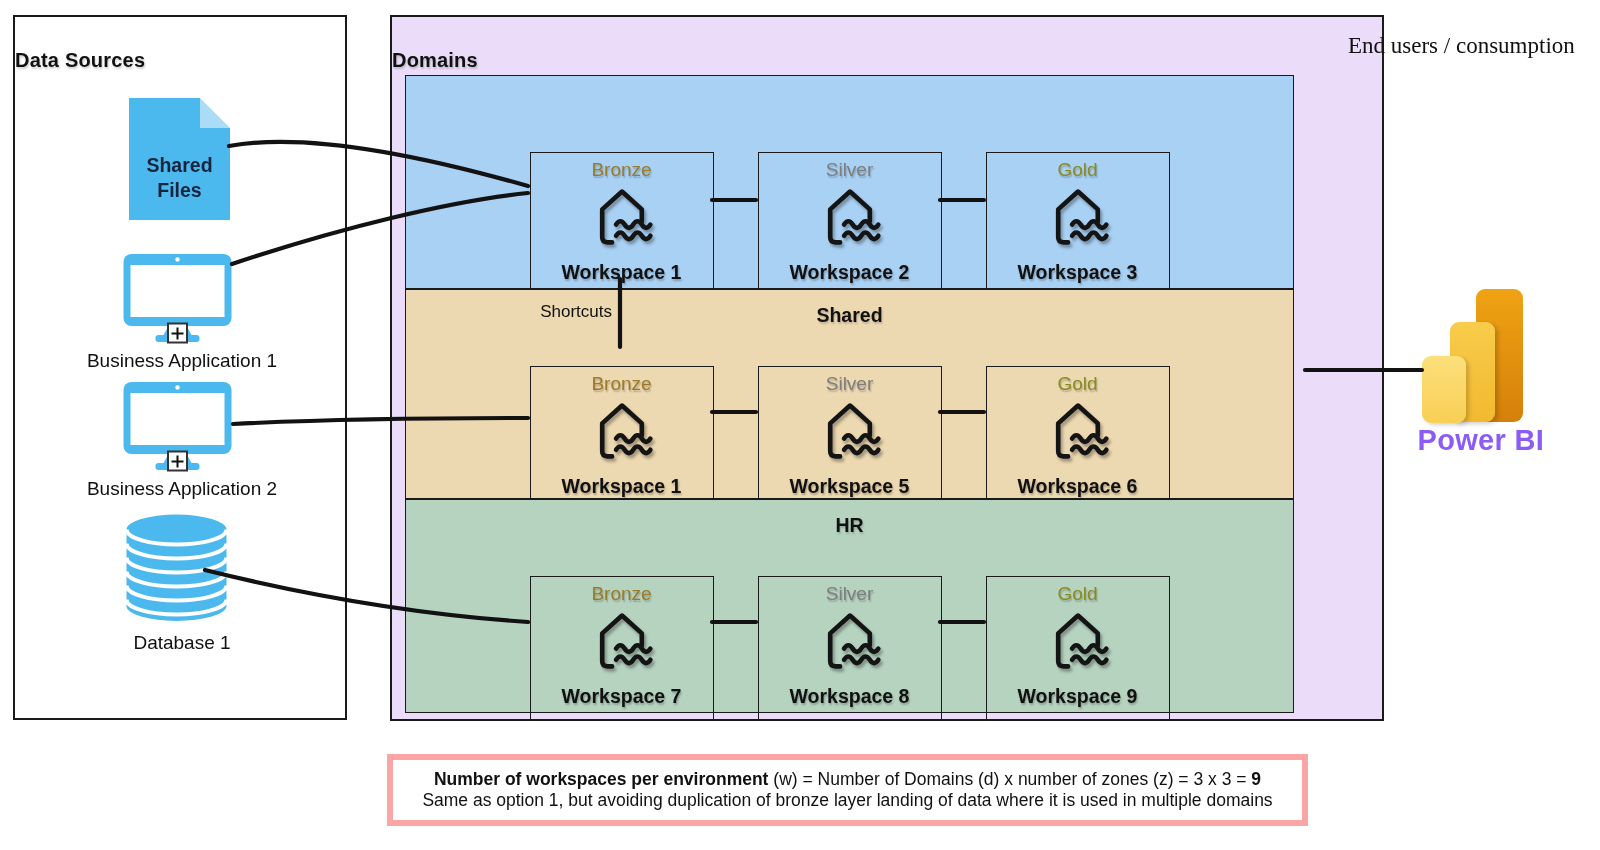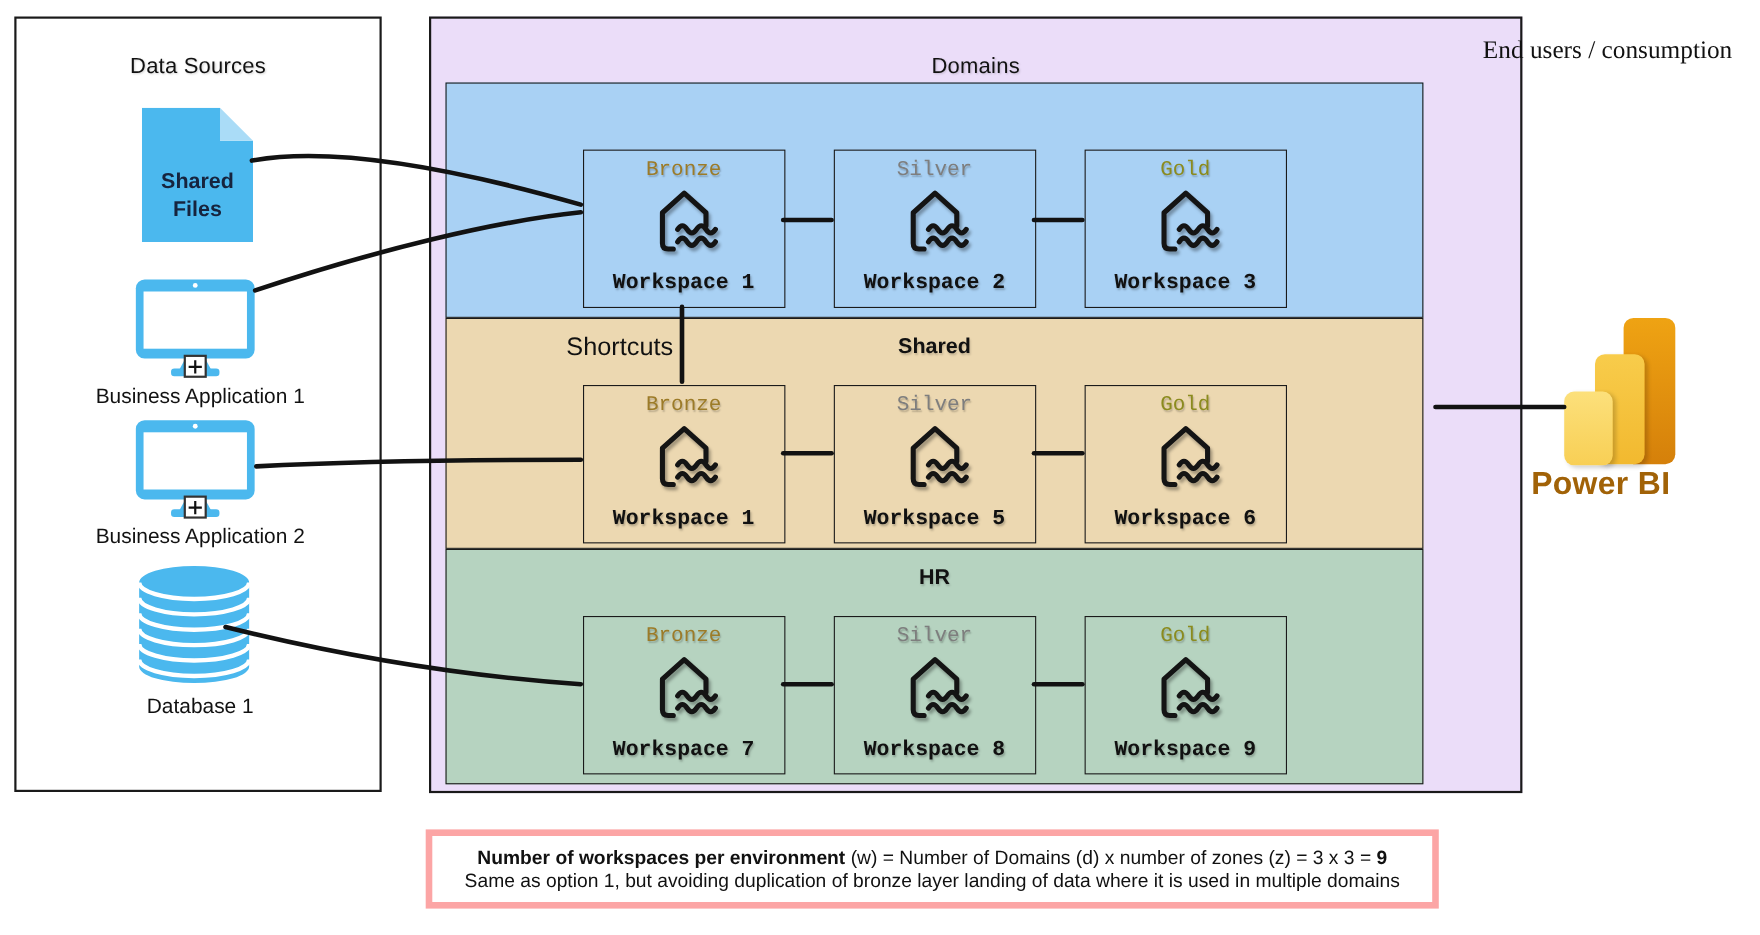--- a/index.html
+++ b/index.html
@@ -5,42 +5,42 @@
   html,body{margin:0;padding:0;background:#fff;}
   #canvas{
     position:relative;width:1600px;height:850px;background:#ffffff;overflow:hidden;
     font-family:"Liberation Sans","DejaVu Sans",sans-serif;color:#111;
   }
   .abs{position:absolute;}
   
   .panel{position:absolute;border:2px solid #1a1a1a;box-sizing:border-box;}
   #ds-panel{left:13px;top:15px;width:334px;height:705px;background:#fff;}
   #domains-panel{left:390px;top:15px;width:994px;height:706px;background:#ebddf9;}
-  .panel-title{position:absolute;left:0;right:0;top:32px;text-align:center;font-weight:normal;font-size:20px;letter-spacing:.2px;text-shadow:1px 1.5px 2px rgba(0,0,0,.18);}
+  .panel-title{position:absolute;left:0;right:0;top:32px;text-align:left;font-weight:bold;font-size:20px;letter-spacing:.2px;text-shadow:1px 1.5px 2px rgba(0,0,0,.18);}
   
   .drow{position:absolute;left:13px;width:889px;border:1.5px solid #1a1a1a;box-sizing:border-box;}
   #row-marketing{top:58px;height:214px;}
   #row-sales{top:272px;height:210px;}
   #row-hr{top:482px;height:214px;}
   .row-title{position:absolute;left:0;right:0;top:14px;text-align:center;font-weight:bold;font-size:19.5px;text-shadow:1px 1.5px 2px rgba(0,0,0,.18);}
   
-  .card{position:absolute;top:60px;width:184px;height:144px;border:1.5px solid #1a1a1a;box-sizing:border-box;text-align:center;font-family:Liberation Mono, monospace;}
+  .card{position:absolute;top:76px;width:184px;height:144px;border:1.5px solid #1a1a1a;box-sizing:border-box;text-align:center;}
   .card.c1{left:123.5px;} .card.c2{left:351.5px;} .card.c3{left:579.5px;}
   .zone{margin-top:6px;font-size:19px;line-height:22px;text-shadow:1px 1.5px 1.5px rgba(0,0,0,.22);}
   .lh{width:66px;height:66px;margin-top:2px;filter:drop-shadow(2px 3px 1.5px rgba(0,0,0,.32));}
   .wsname{position:absolute;left:0;right:0;bottom:11px;font-weight:bold;font-size:19.5px;text-shadow:1px 2px 2px rgba(0,0,0,.25);}
   
   .src-label{position:absolute;left:13px;width:338px;text-align:center;font-size:19px;}
   .doc-label{position:absolute;left:129px;top:153px;width:101px;text-align:center;font-weight:bold;font-size:19.5px;line-height:25px;color:#16243e;white-space:pre-line;}
   
-  #shortcuts{left:460px;top:302px;width:152px;text-align:right;font-size:23px;}
+  #shortcuts{left:460px;top:302px;width:152px;text-align:right;font-size:17px;}
   #endusers{left:1348px;top:33px;width:245px;font-size:23px;white-space:nowrap;font-family:Liberation Serif, serif;}
   
   .pbar{position:absolute;border-radius:9px;}
-  #pbi-label{left:1392px;top:424px;width:152px;text-align:left;font-size:29px;font-weight:600;color:#a16207;letter-spacing:.3px;}
+  #pbi-label{left:1392px;top:424px;width:152px;text-align:right;font-size:29px;font-weight:600;color:#8b5cf6;letter-spacing:.3px;}
   
   #note-box{left:387px;top:754px;width:921px;height:72px;border:6px solid #fca5a5;box-sizing:border-box;background:#fff;
     display:flex;flex-direction:column;justify-content:center;text-align:center;font-size:17.5px;line-height:21.5px;}
   
   #connectors{position:absolute;left:0;top:0;width:1600px;height:850px;pointer-events:none;z-index:6;}
   #connectors path{fill:none;stroke:#121212;stroke-width:4.2;stroke-linecap:round;}
 </style>
 </head>
 <body>
 

